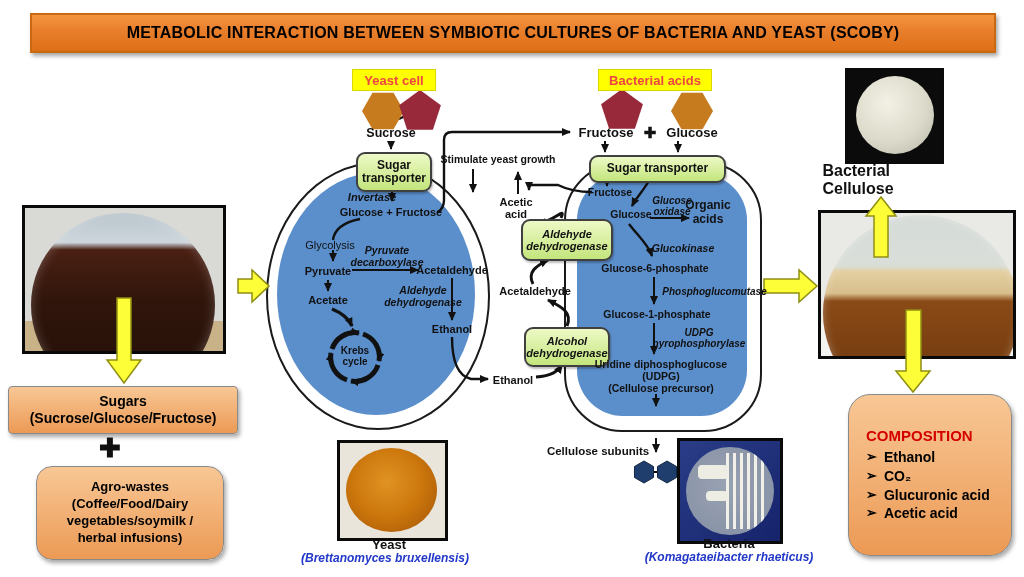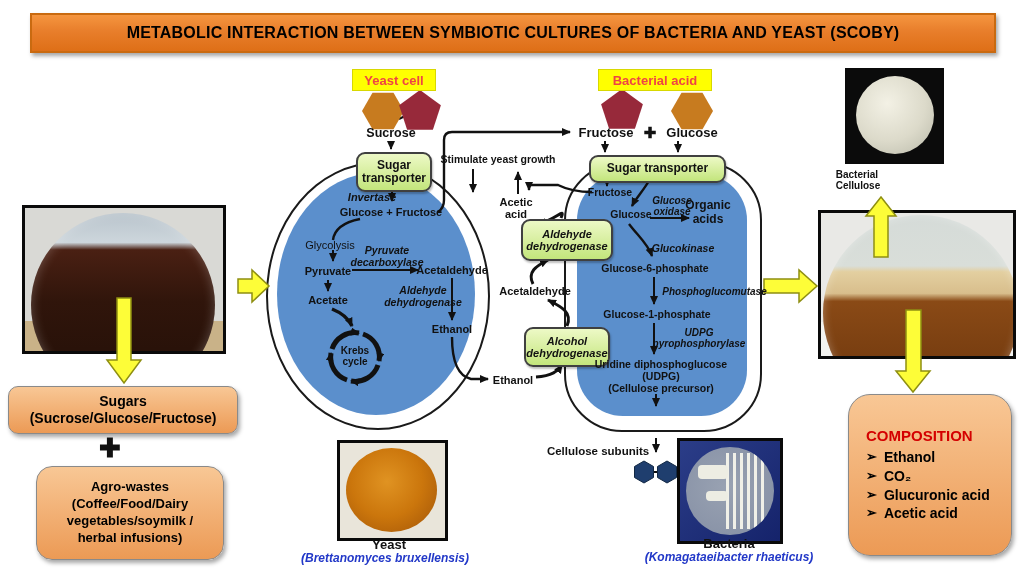--- a/index.html
+++ b/index.html
@@ -139,21 +139,21 @@
       <path d="M363 334 A24 24 0 0 1 379 361"></path>
       <path d="M378 365 A24 24 0 0 1 351 381"></path>
       <path d="M347 380 A24 24 0 0 1 331 353"></path>
     </g>
   </svg>
 
   <div class="ylabel" style="left:352px;top:69px;width:82px;height:20px;">
     <span>Yeast cell</span>
   </div>
   <div class="ylabel" style="left:598px;top:69px;width:112px;height:20px;">
-    <span>Bacterial acid</span>
+    <span>Bacterial acids</span>
   </div>
 
   <div class="gbox" style="left:356px;top:152px;width:72px;height:36px;font-size:12px;"><span>Sugar
 transporter</span></div>
   <div class="gbox" style="left:589px;top:155px;width:133px;height:24px;font-size:12px;"><span>Sugar transporter</span></div>
   <div class="gbox i" style="left:521px;top:219px;width:88px;height:38px;font-size:11px;"><span>Aldehyde
 dehydrogenase</span></div>
   <div class="gbox i" style="left:524px;top:327px;width:82px;height:36px;font-size:11px;"><span>Alcohol
 dehydrogenase</span></div>
 
@@ -196,21 +196,21 @@
   <div class="lbl" style="left:661px;top:377px;font-size:10.5px;font-weight:600;">Uridine diphosphoglucose
 (UDPG)
 (Cellulose precursor)</div>
   <div class="lbl b" style="left:598px;top:451px;font-size:11.5px;">Cellulose subunits</div>
 
   <div class="lbl b" style="left:389px;top:545px;font-size:13px;">Yeast</div>
   <div class="lbl species" style="left:385px;top:559px;">(Brettanomyces bruxellensis)</div>
   <div class="lbl b" style="left:729px;top:544px;font-size:13px;">Bacteria</div>
   <div class="lbl species" style="left:729px;top:558px;">(Komagataeibacter rhaeticus)</div>
 
-  <div class="lbl b" style="left:858px;top:180px;font-size:10px;text-align:left;">Bacterial
+  <div class="lbl b" style="left:858px;top:180px;font-size:16px;text-align:left;">Bacterial
 Cellulose</div>
 
   <div class="obox" style="left:848px;top:394px;width:146px;height:152px;border-radius:22px;padding:4px 8px;">
     <div class="comp-title">COMPOSITION</div>
     <div class="comp-item">
       <span class="comp-bullet">➢</span>
       <span>Ethanol</span>
     </div>
     <div class="comp-item">
       <span class="comp-bullet">➢</span>
@@ -219,21 +219,21 @@
     <div class="comp-item">
       <span class="comp-bullet">➢</span>
       <span>Glucuronic acid</span>
     </div>
     <div class="comp-item">
       <span class="comp-bullet">➢</span>
       <span>Acetic acid</span>
     </div>
   </div>
 
-  <div class="obox" style="left:8px;top:386px;width:228px;height:46px;border-radius:10px;font-size:14px;line-height:1.25;">
+  <div class="obox" style="left:8px;top:386px;width:228px;height:46px;border-radius:4px;font-size:14px;line-height:1.25;">
     <span>Sugars
 (Sucrose/Glucose/Fructose)</span>
   </div>
   <div class="lbl b" style="left:110px;top:449px;font-size:26px;">✚</div>
   <div class="obox" style="left:36px;top:466px;width:186px;height:92px;border-radius:16px;font-size:13px;line-height:1.3;">
     <span>Agro-wastes
 (Coffee/Food/Dairy
 vegetables/soymilk /
 herbal infusions)</span>
   </div>

